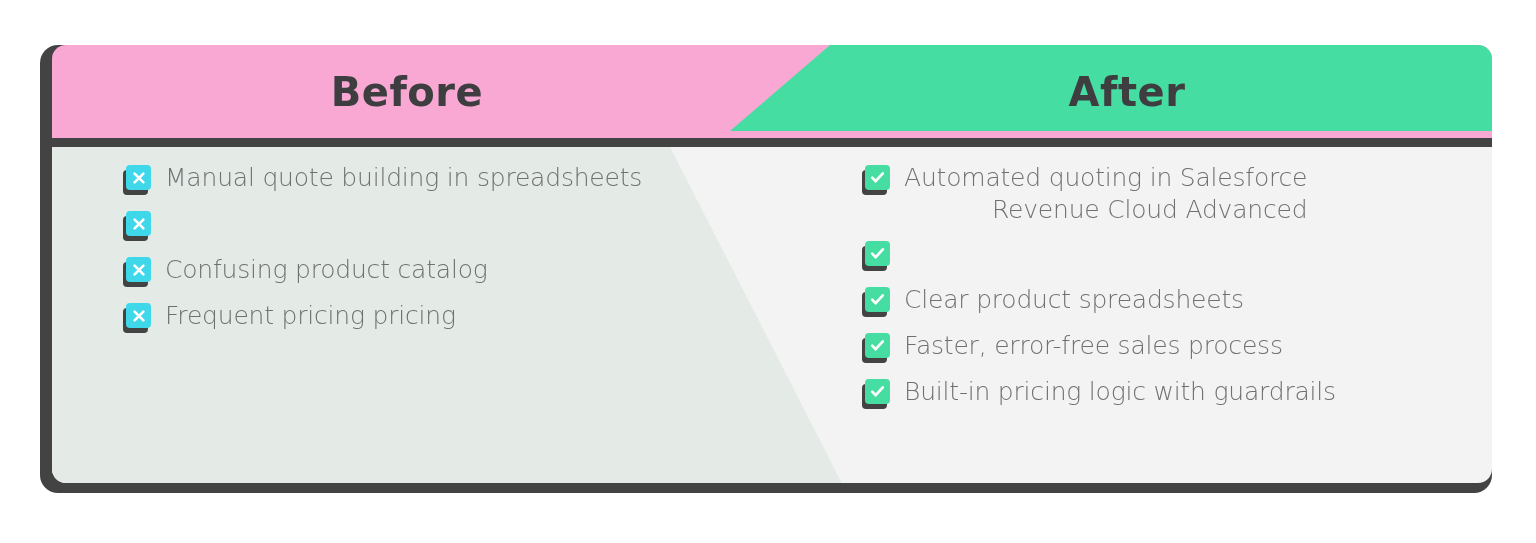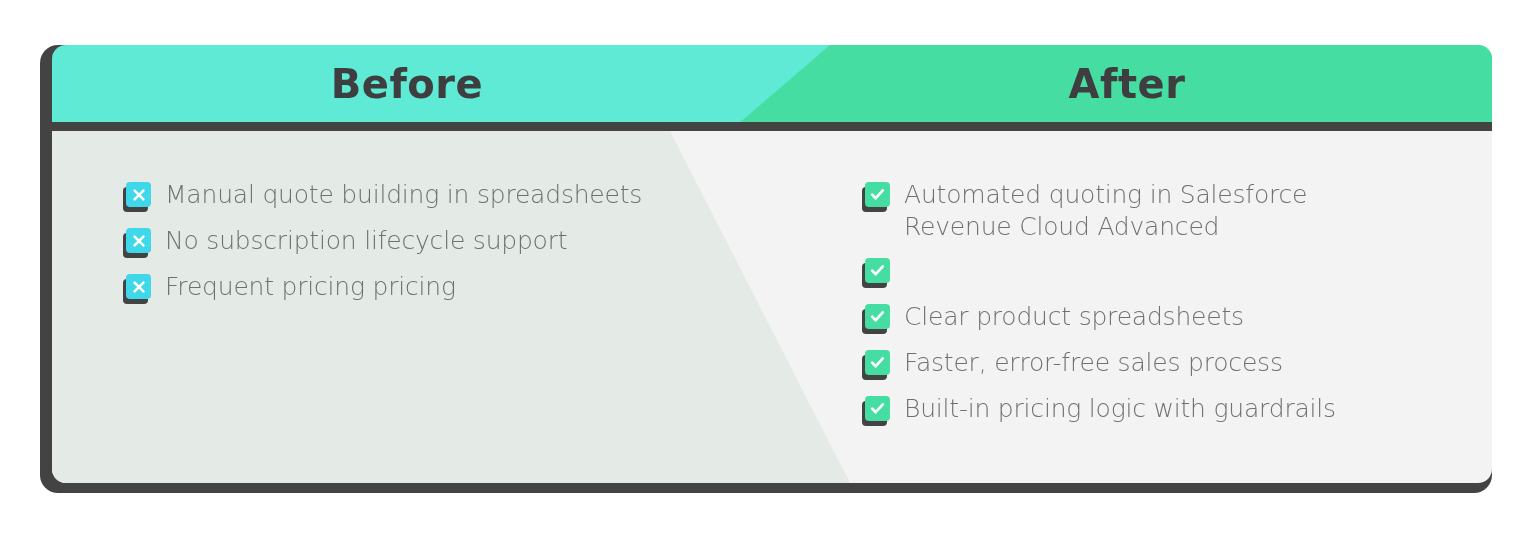--- a/index.html
+++ b/index.html
@@ -40,23 +40,23 @@
     top: 45px;
     width: 1440px;
     height: 438px;
     border-radius: 14px;
     overflow: hidden;
   }
 
   
   .header {
     position: relative;
-    height: 86px;
+    height: 102px;
     width: 100%;
-    background: #5eead4;
+    background: #f9a8d4;
     overflow: hidden;
   }
   .header-green {
     position: absolute;
     inset: 0;
     background: #46dda2;
     
     clip-path: polygon(778px 0, 1440px 0, 1440px 86px, 678px 86px);
   }
   .header-rule {
@@ -103,21 +103,22 @@
     clip-path: polygon(0 0, 618px 0, 798px 352px, 0 352px);
   }
   .columns {
     position: absolute;
     inset: 0;
     display: flex;
   }
   .col {
     position: relative;
     box-sizing: border-box;
-    padding-top: 48px;
+    padding-top: 15px;
+    text-align: right;
   }
   .col-before { flex: 0 0 758px; padding-left: 71px; }
   .col-after  { flex: 1 1 auto;  padding-left: 52px; }
 
   .item {
     display: flex;
     align-items: flex-start;
     margin-bottom: 12px;
   }
   .item-text {
@@ -206,33 +207,43 @@
 
           <div class="item">
             <span class="icon-wrap">
               <span class="icon-shade"></span>
               <span class="icon-box x">
                 <svg width="16" height="16" viewBox="0 0 16 16" aria-hidden="true">
                   <path d="M3.6 3.6 L12.4 12.4 M12.4 3.6 L3.6 12.4" stroke="#ffffff" stroke-width="2.6" stroke-linecap="round" fill="none"></path>
                 </svg>
               </span>
             </span>
-            <span class="item-text">No subscription lifecycle support</span>
-          </div>
-
+          </div>
 
           <div class="item">
             <span class="icon-wrap">
               <span class="icon-shade"></span>
               <span class="icon-box x">
                 <svg width="16" height="16" viewBox="0 0 16 16" aria-hidden="true">
                   <path d="M3.6 3.6 L12.4 12.4 M12.4 3.6 L3.6 12.4" stroke="#ffffff" stroke-width="2.6" stroke-linecap="round" fill="none"></path>
                 </svg>
               </span>
             </span>
+            <span class="item-text">Confusing product catalog</span>
+          </div>
+
+          <div class="item">
+            <span class="icon-wrap">
+              <span class="icon-shade"></span>
+              <span class="icon-box x">
+                <svg width="16" height="16" viewBox="0 0 16 16" aria-hidden="true">
+                  <path d="M3.6 3.6 L12.4 12.4 M12.4 3.6 L3.6 12.4" stroke="#ffffff" stroke-width="2.6" stroke-linecap="round" fill="none"></path>
+                </svg>
+              </span>
+            </span>
             <span class="item-text">Frequent pricing pricing</span>
           </div>
 
 
         </div>
 
         <div class="col col-after">
 
           <div class="item">
             <span class="icon-wrap">

